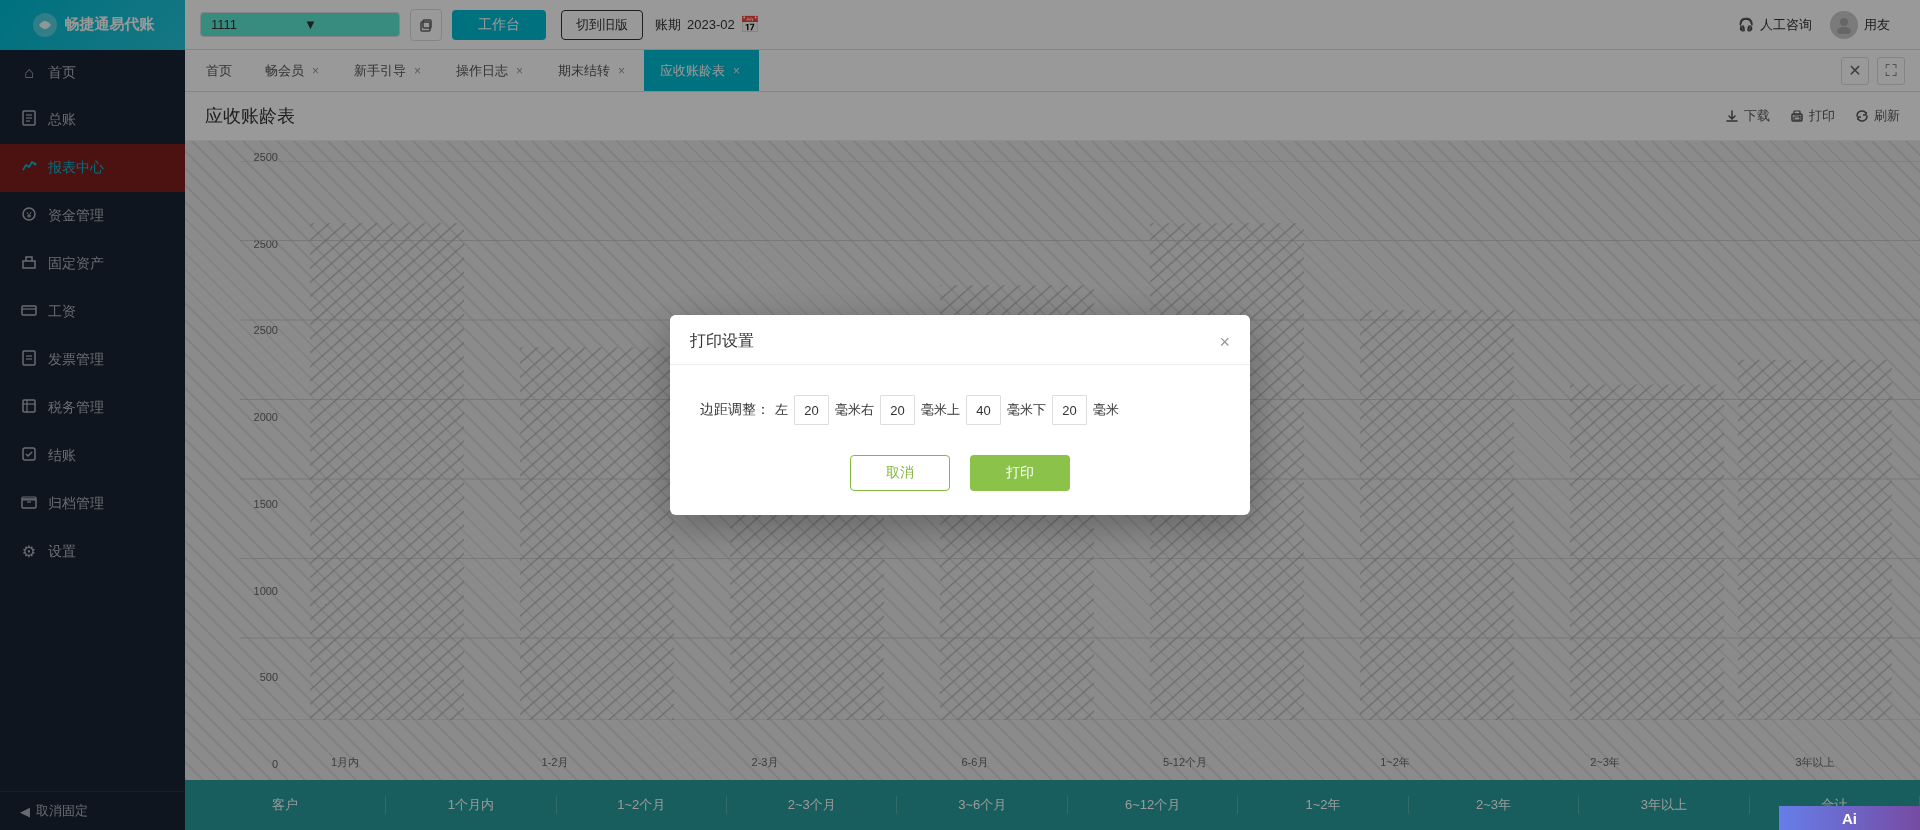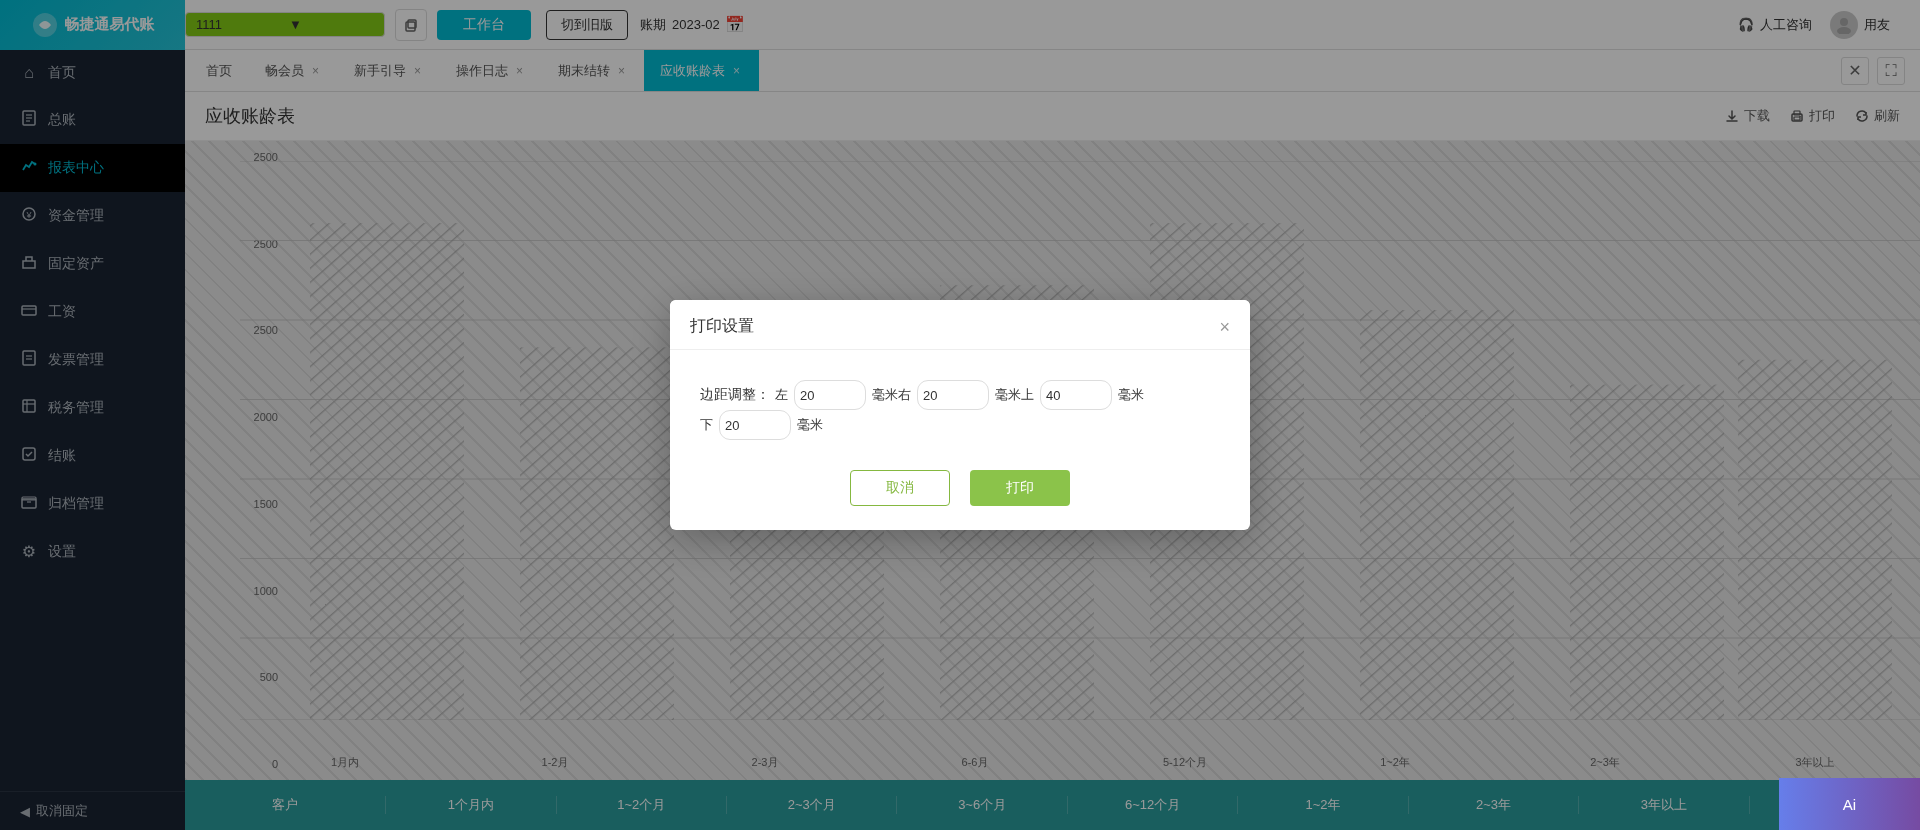--- a/index.html
+++ b/index.html
@@ -30,26 +30,27 @@
       margin-left: -10px;
     }
     .logo-icon {
       width: 28px;
       height: 28px;
       margin-right: 6px;
     }
     .company-selector {
       display: flex;
       align-items: center;
+      margin-left: 15px;
       border: 1px solid #ddd;
       border-radius: 4px;
       padding: 4px 10px;
       min-width: 200px;
       cursor: pointer;
-      background: #84cc16;
+      background: #5eead4;
     }
     .company-selector span { flex: 1; color: #333; }
     .dropdown-arrow { color: #999; margin-left: 8px; }
     .copy-icon-btn {
       margin-left: 10px;
       width: 32px;
       height: 32px;
       border: 1px solid #ddd;
       border-radius: 4px;
       display: flex;
@@ -148,21 +149,21 @@
     .sidebar-item {
       display: flex;
       align-items: center;
       gap: 10px;
       padding: 14px 20px;
       color: #adb5bd;
       cursor: pointer;
       font-size: 14px;
       transition: background 0.2s;
     }
-    .sidebar-item.active { background: #000000; color: #00bcd4; }
+    .sidebar-item.active { background: #7f1d1d; color: #00bcd4; }
     .sidebar-item .icon { font-size: 16px; width: 18px; text-align: center; }
     .sidebar-collapse-btn {
       padding: 10px 20px;
       color: #adb5bd;
       cursor: pointer;
       display: flex;
       align-items: center;
       gap: 6px;
       font-size: 13px;
       border-top: 1px solid #2a3444;
@@ -380,24 +381,25 @@
     .margin-group {
       display: flex;
       align-items: center;
       gap: 6px;
     }
     .margin-direction {
       color: #333;
       font-size: 13px;
     }
     .margin-input {
-      width: 72px;
+      width: 35px;
       height: 30px;
       border: 1px solid #ddd;
-      border-radius: 11px;
+      border-radius: 1px;
+      text-align: center;
       font-size: 13px;
       color: #333;
       padding: 0 5px;
     }
     .margin-unit {
       color: #333;
       font-size: 13px;
       font-family: Liberation Serif, serif;
     }
     .dialog-footer {
@@ -426,28 +428,28 @@
       cursor: pointer;
       font-size: 14px;
     }
 
     
     .ai-badge {
       position: fixed;
       bottom: 0;
       right: 0;
       width: 141px;
-      height: 52px;
+      height: 24px;
       background: linear-gradient(90deg, #667eea, #764ba2);
       display: flex;
       align-items: center;
       justify-content: center;
       color: #fff;
       font-size: 15px;
-      font-weight: normal;
+      font-weight: bold;
       z-index: 200;
     }
   </style>
 </head>
 <body>
 
 <div class="top-header">
   <div class="logo-area">
     <svg class="logo-icon" viewBox="0 0 28 28" fill="none">
       <circle cx="14" cy="14" r="12" fill="rgba(255,255,255,0.3)"></circle>

